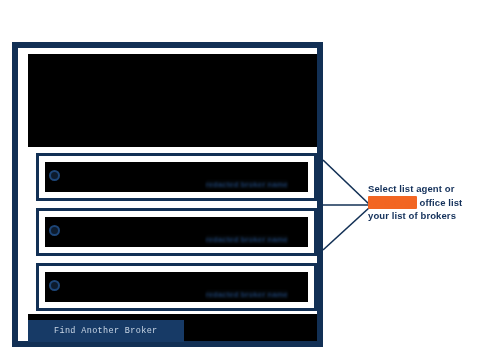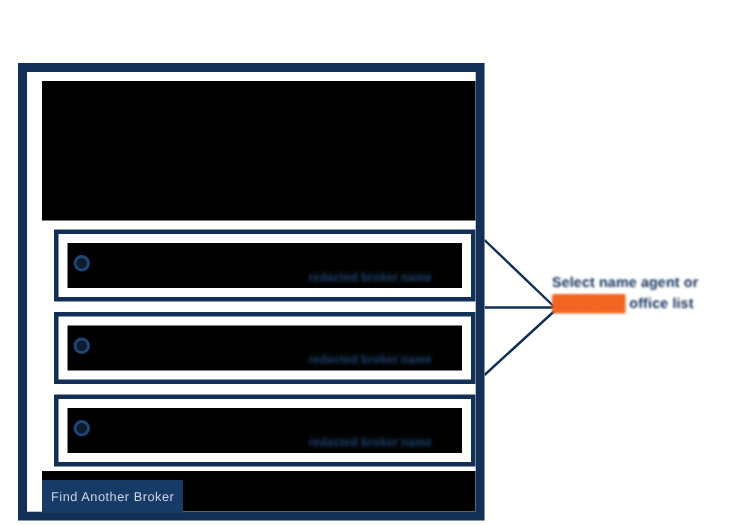--- a/index.html
+++ b/index.html
@@ -105,27 +105,27 @@
     white-space: nowrap;
     filter: blur(0.9px);
     opacity: 0.95;
   }
 
   
   .find-broker-btn {
     position: absolute;
     left: 10px;
     top: 272px;
-    padding: 6px 6px;
+    padding: 6px 26px;
     background: #173a66;
     color: #c9d6e6;
     font-size: 8.5px;
     letter-spacing: 0.35px;
     border: none;
-    font-family: Liberation Sans, sans-serif;
+    font-family: Liberation Mono, monospace;
     white-space: nowrap;
   }
 
   .footer-redaction {
     position: absolute;
     left: 10px;
     top: 266px;
     width: 289px;
     height: 27px;
     background: #000000;
@@ -214,17 +214,18 @@
       </div>
 
       <div class="footer-redaction no-select"></div>
 
       <button class="find-broker-btn">Find Another Broker</button>
 
     </div>
   </div>
 
   <div class="annotation">
-    <span class="annot-line">Select name agent or</span>
+    <span class="annot-line">Select list agent or</span>
     <span class="annot-line"><span class="annot-highlight">brokerage</span><span> office list</span></span>
+    <span class="annot-line">your list of brokers</span>
   </div>
 
 </div>
 
 </body></html>

